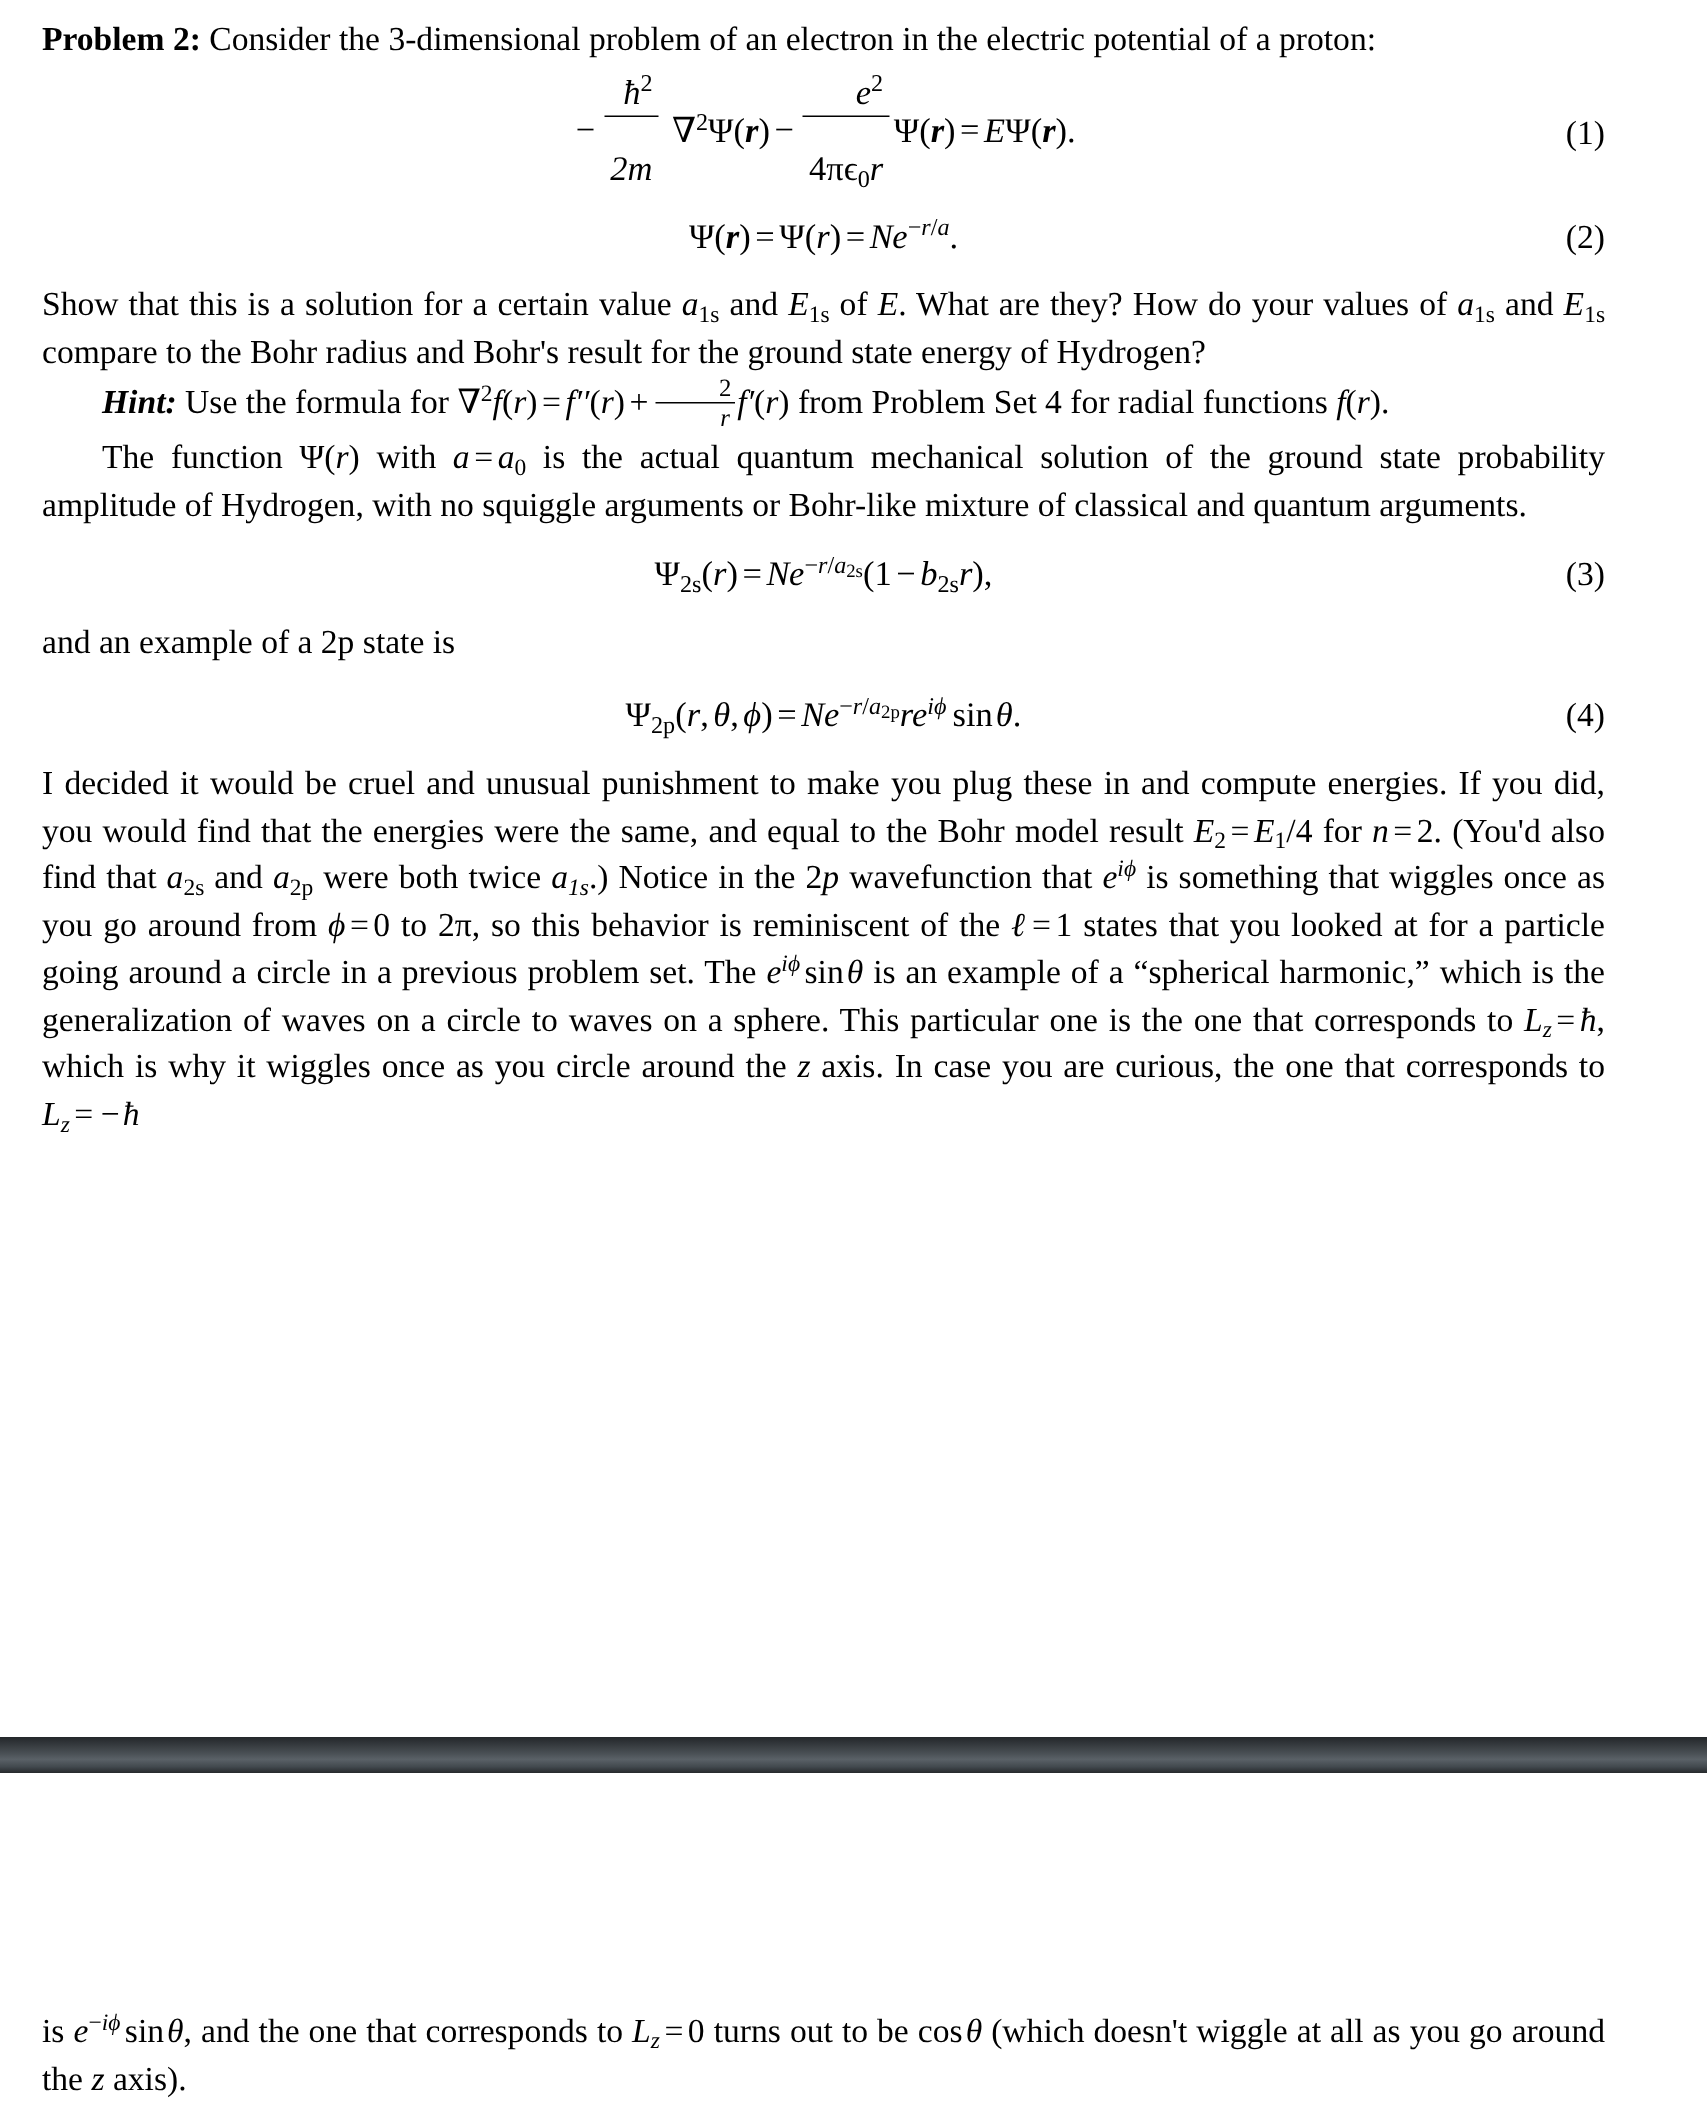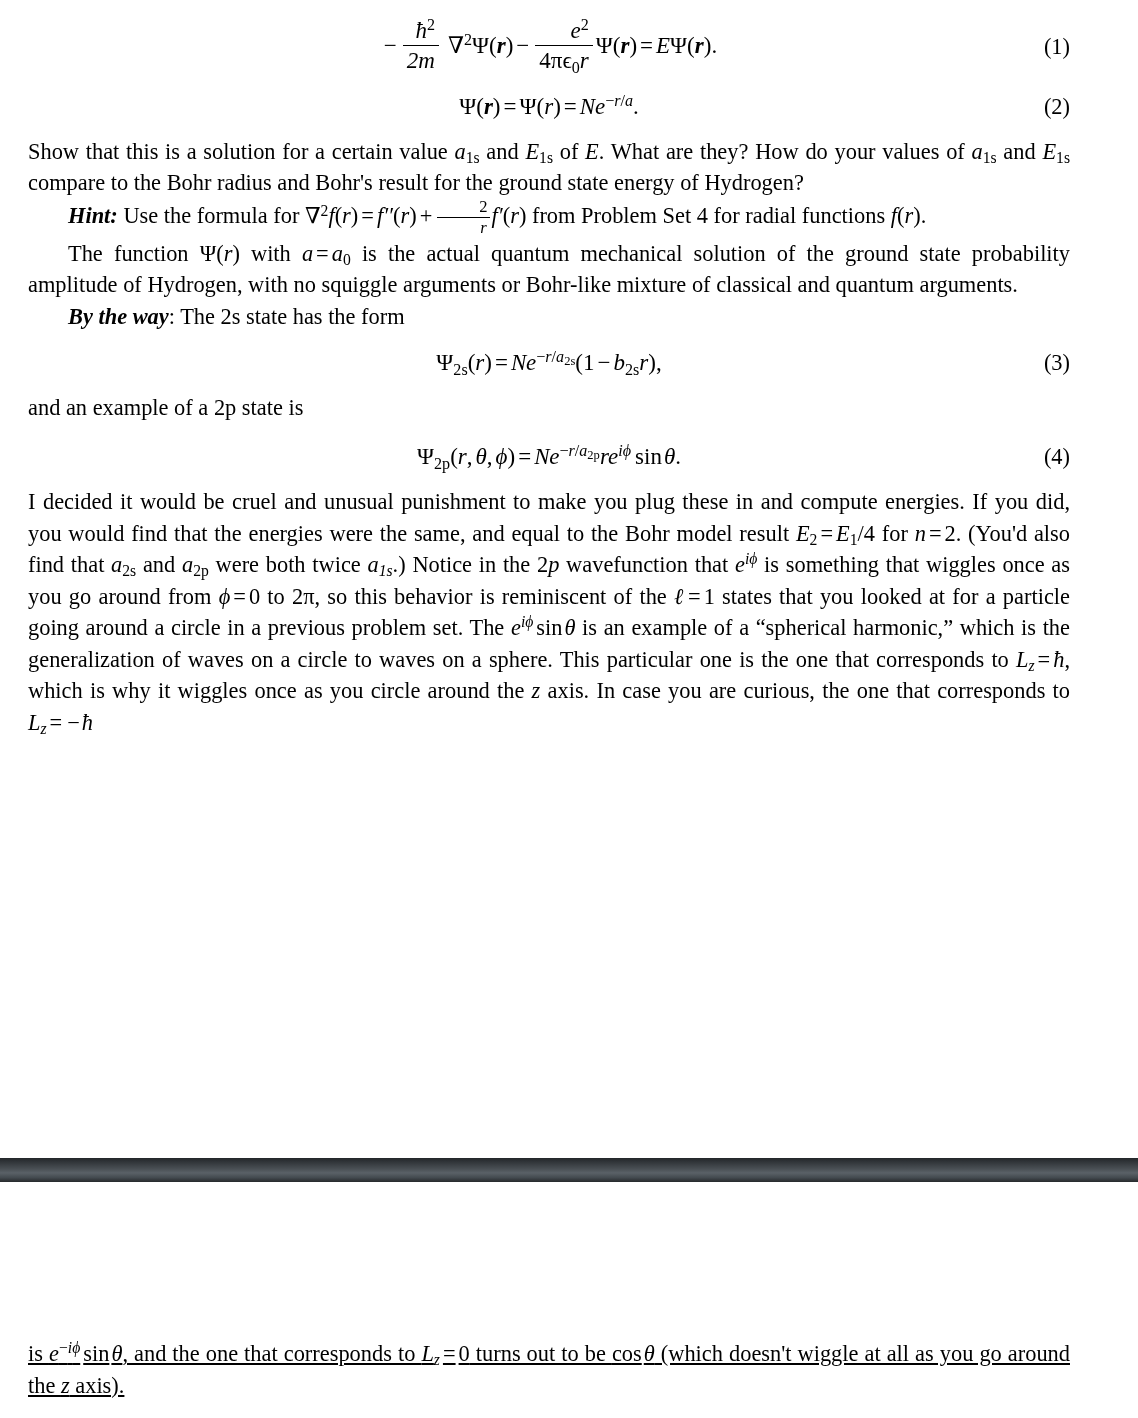--- a/index.html
+++ b/index.html
@@ -90,20 +90,21 @@
   .frac > .num {
     display: block;
     padding: 0 4px 1px 4px;
     border-bottom: 1.3px solid #000;
     line-height: 1.15;
   }
   .frac > .den {
     display: block;
     padding: 2px 4px 0 4px;
     line-height: 1.15;
+    margin-top: 20px;
   }
   
   .sfrac {
     display: inline-block;
     vertical-align: middle;
     text-align: center;
     font-size: 0.74em;
     margin: 0 2px;
     position: relative;
     top: -0.04em;
@@ -136,30 +137,30 @@
         #2f3337 14%,
         #4a5055 46%,
         #5a6167 62%,
         #434a4f 82%,
         #26292c 100%);
   }
   .bottom-col {
     position: absolute;
     left: 28px;
     width: 1042px;
-    text-decoration: underline;
   }
 </style>
 </head>
 <body>
 
 <div class="page">
 
   <div class="body-col">
 
+    <p class="para"><span class="bold">Problem 2:</span><span> Consider the 3-dimensional problem of an electron in the electric potential of a proton:</span></p>
 
     <div class="gap-s"></div>
 
     <div class="eqrow" style="margin-top:6px;margin-bottom:8px;">
       <div class="eqbody">
         <span class="mo">−</span><span class="frac"><span class="num"><span class="mi">ħ</span><sup>2</sup></span><span class="den mi">2m</span></span><span style="display:inline-block;width:6px"></span><span class="nabla">∇</span><sup>2</sup><span class="mn">Ψ</span><span class="mn">(</span><span class="mibf">r</span><span class="mn">)</span><span class="mo">−</span><span class="frac"><span class="num"><span class="mi">e</span><sup>2</sup></span><span class="den"><span class="mn">4πϵ</span><sub>0</sub><span class="mi">r</span></span></span><span class="mn">Ψ</span><span class="mn">(</span><span class="mibf">r</span><span class="mn">)</span><span class="mo">=</span><span class="mi">E</span><span class="mn">Ψ</span><span class="mn">(</span><span class="mibf">r</span><span class="mn">)</span><span class="mn">.</span>
       </div>
       <span class="eqnum">(1)</span>
     </div>
 
@@ -170,21 +171,20 @@
       </div>
       <span class="eqnum">(2)</span>
     </div>
 
     <p class="para" style="margin-top:14px;"><span>Show that this is a solution for a certain value </span><span class="mi">a</span><sub>1s</sub><span> and </span><span class="mi">E</span><sub>1s</sub><span> of </span><span class="mi">E</span><span>. What are they? How do your values of </span><span class="mi">a</span><sub>1s</sub><span> and </span><span class="mi">E</span><sub>1s</sub><span> compare to the Bohr radius and Bohr's result for the ground state energy of Hydrogen?</span></p>
 
     <p class="para indent"><span class="it">Hint:</span><span> Use the formula for </span><span class="nabla">∇</span><sup>2</sup><span class="mi">f</span><span class="mn">(</span><span class="mi">r</span><span class="mn">)</span><span class="mo">=</span><span class="mi">f</span><span class="mi">′′</span><span class="mn">(</span><span class="mi">r</span><span class="mn">)</span><span class="mo">+</span><span class="sfrac"><span class="num mn">2</span><span class="den mi">r</span></span><span class="mi">f</span><span class="mi">′</span><span class="mn">(</span><span class="mi">r</span><span class="mn">)</span><span> from Problem Set 4 for radial functions </span><span class="mi">f</span><span class="mn">(</span><span class="mi">r</span><span class="mn">)</span><span>.</span></p>
 
     <p class="para indent"><span>The function </span><span class="mn">Ψ</span><span class="mn">(</span><span class="mi">r</span><span class="mn">)</span><span> with </span><span class="mi">a</span><span class="mo">=</span><span class="mi">a</span><sub>0</sub><span> is the actual quantum mechanical solution of the ground state probability amplitude of Hydrogen, with no squiggle arguments or Bohr-like mixture of classical and quantum arguments.</span></p>
 
-    <p class="para indent"><span class="it">By the way</span><span>: The 2s state has the form</span></p>
 
     <div class="eqrow" style="margin-top:18px;margin-bottom:16px;">
       <div class="eqbody">
         <span class="mn">Ψ</span><sub>2s</sub><span class="mn">(</span><span class="mi">r</span><span class="mn">)</span><span class="mo">=</span><span class="cal-N">Ν</span><span class="mi">e</span><sup><span>−</span><span class="mi">r</span><span>/</span><span class="mi">a</span><sub style="font-size:0.78em;vertical-align:-0.22em">2s</sub></sup><span class="mn">(</span><span class="mn">1</span><span class="mo">−</span><span class="mi">b</span><sub>2s</sub><span class="mi">r</span><span class="mn">)</span><span class="mn">,</span>
       </div>
       <span class="eqnum">(3)</span>
     </div>
 
     <p class="para" style="margin-top:0;">and an example of a 2p state is</p>
 

